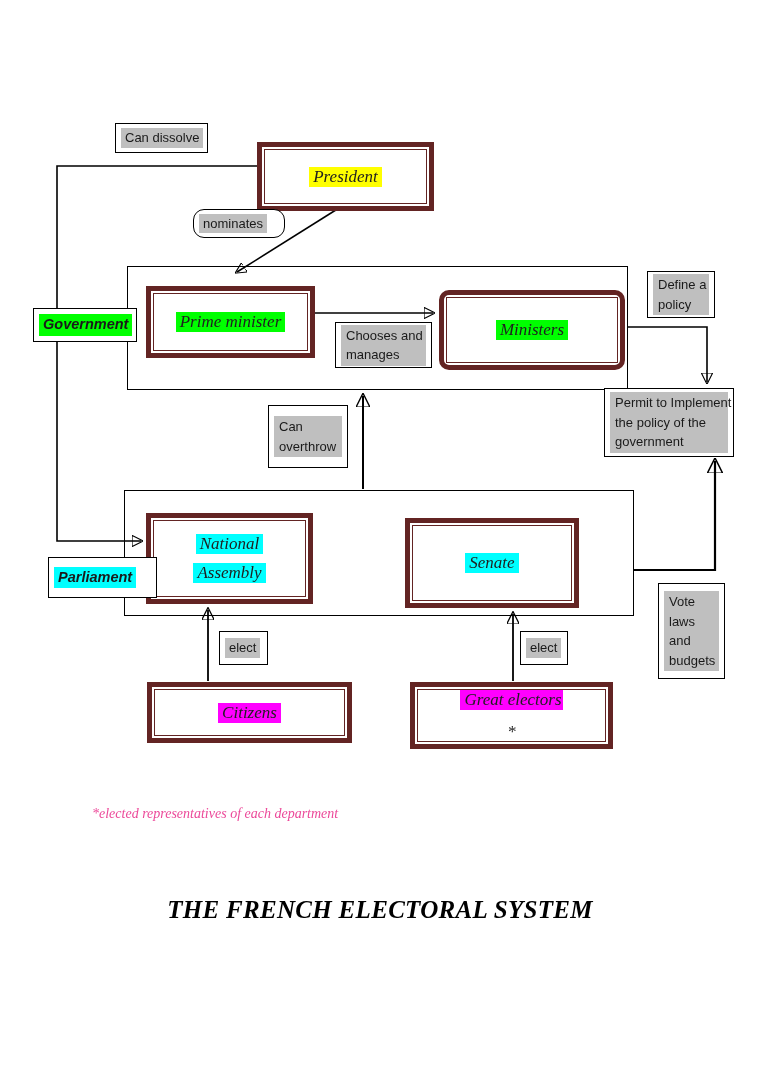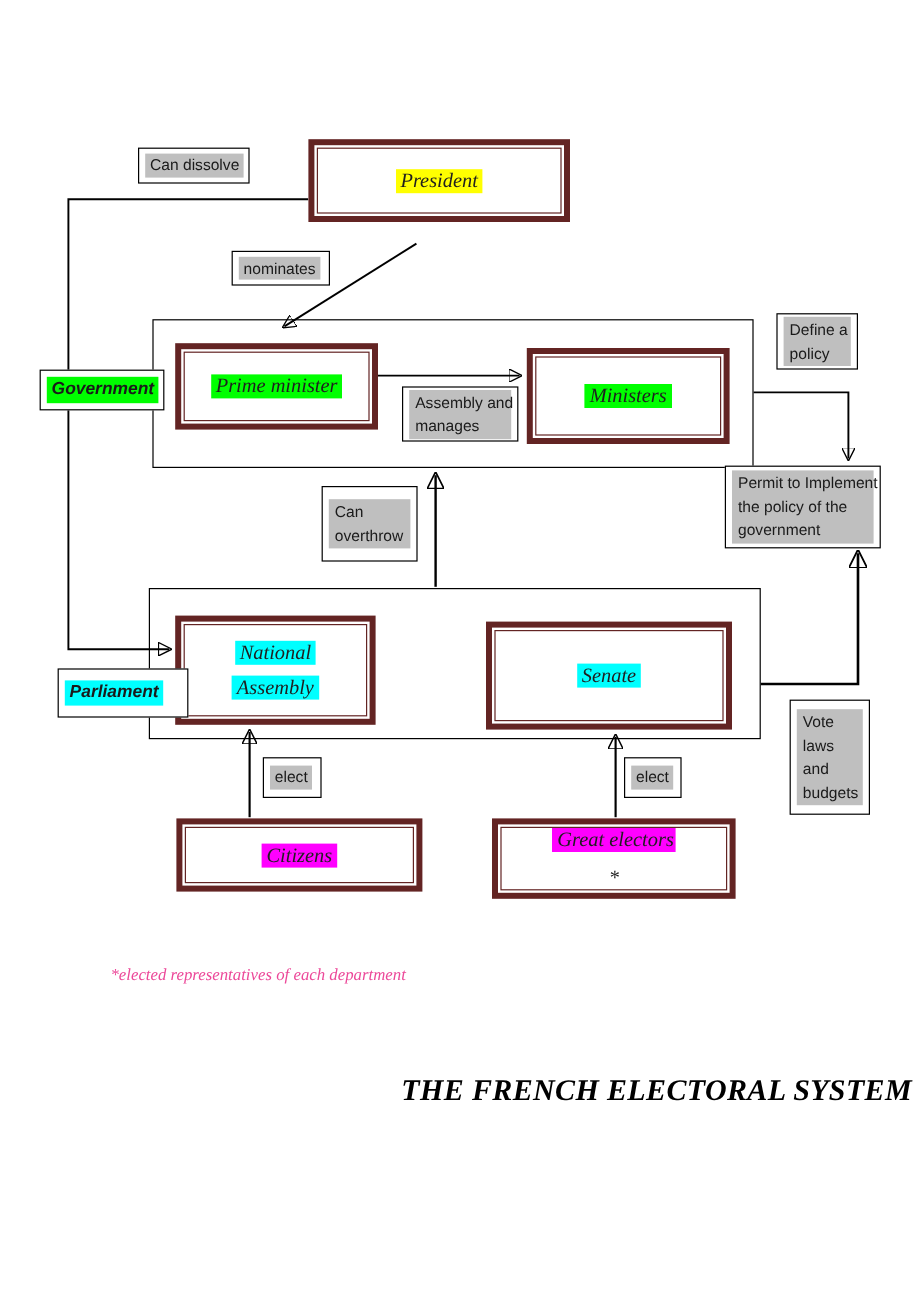--- a/index.html
+++ b/index.html
@@ -50,21 +50,21 @@
   .grouplbl {
     font-weight:bold; font-style:italic; font-size:14.5px;
   }
 
   .footnote {
     position:absolute; left:92px; top:806px;
     font-family:"Liberation Serif", serif; font-style:italic;
     font-size:14px; color:#ec4899;
   }
   .title {
-    position:absolute; left:0; right:8px; top:896px; text-align:right;
+    position:absolute; left:0; right:8px; top:896px; text-align:center;
     font-family:"Liberation Serif", serif; font-weight:bold; font-style:italic;
     font-size:25px; letter-spacing:0.3px; color:#000;
   }
 </style>
 </head>
 <body>
 
 <div class="page">
 
   <svg class="connectors" width="768" height="1087" viewBox="0 0 768 1087">
@@ -79,46 +79,46 @@
     <path d="M628,327 H707 V382" stroke-width="1.6" marker-end="url(#arr)"></path>
     <path d="M363,489 V396" stroke-width="2" marker-end="url(#arr)"></path>
     <path d="M634,570 H715 V461" stroke-width="2.2" marker-end="url(#arr)"></path>
     <path d="M208,681 V610" stroke-width="1.8" marker-end="url(#arr)"></path>
     <path d="M513,681 V614" stroke-width="1.8" marker-end="url(#arr)"></path>
   </svg>
 
   <div class="container" style="left:127px; top:266px; width:501px; height:124px;"></div>
   <div class="container" style="left:124px; top:490px; width:510px; height:126px;"></div>
 
-  <div class="mnode" style="left:257px; top:116px; width:218px; height:69px;">
+  <div class="mnode" style="left:257px; top:142px; width:177px; height:69px;">
     <div class="mnode-inner">
       <span class="nt hl-yellow">President</span>
     </div>
   </div>
 
   <div class="mnode" style="left:146px; top:286px; width:169px; height:72px;">
     <div class="mnode-inner">
       <span class="nt hl-green">Prime minister</span>
     </div>
   </div>
 
-  <div class="mnode" style="left:439px; top:290px; width:169px; height:80px;">
+  <div class="mnode" style="left:439px; top:290px; width:186px; height:80px;border-radius:10px;">
     <div class="mnode-inner">
       <span class="nt hl-green">Ministers</span>
     </div>
   </div>
 
   <div class="mnode" style="left:146px; top:513px; width:167px; height:91px;">
     <div class="mnode-inner">
       <span class="nt hl-cyan">National</span>
       <span class="nt hl-cyan">Assembly</span>
     </div>
   </div>
 
-  <div class="mnode" style="left:405px; top:518px; width:205px; height:90px;">
+  <div class="mnode" style="left:405px; top:518px; width:174px; height:90px;">
     <div class="mnode-inner">
       <span class="nt hl-cyan">Senate</span>
     </div>
   </div>
 
   <div class="mnode" style="left:147px; top:682px; width:205px; height:61px;">
     <div class="mnode-inner">
       <span class="nt hl-magenta">Citizens</span>
     </div>
   </div>
@@ -134,32 +134,32 @@
     <span class="g hl-green" style="background:var(--c-green,#00ff00);">Government</span>
   </div>
   <div class="lbl grouplbl" style="left:48px; top:557px; width:109px; height:41px;">
     <span class="g hl-cyan" style="background:var(--c-cyan,#00ffff);">Parliament</span>
   </div>
 
   <div class="lbl" style="left:115px; top:123px; width:93px; height:30px;">
     <span class="g">Can dissolve</span>
   </div>
 
-  <div class="lbl" style="left:193px; top:209px; width:82px; height:29px;">
+  <div class="lbl" style="left:193px; top:209px; width:92px; height:29px;border-radius:11px;">
     <span class="g">nominates</span>
   </div>
 
   <div class="lbl left" style="left:335px; top:322px; width:97px; height:46px;">
     <div class="gblock">
-      <div>Assembly and</div>
+      <div>Chooses and</div>
       <div>manages</div>
     </div>
   </div>
 
-  <div class="lbl left" style="left:647px; top:261px; width:68px; height:47px;">
+  <div class="lbl left" style="left:647px; top:271px; width:68px; height:47px;">
     <div class="gblock">
       <div>Define a</div>
       <div>policy</div>
     </div>
   </div>
 
   <div class="lbl left" style="left:604px; top:388px; width:130px; height:69px;">
     <div class="gblock">
       <div>Permit to Implement</div>
       <div>the policy of the</div>

